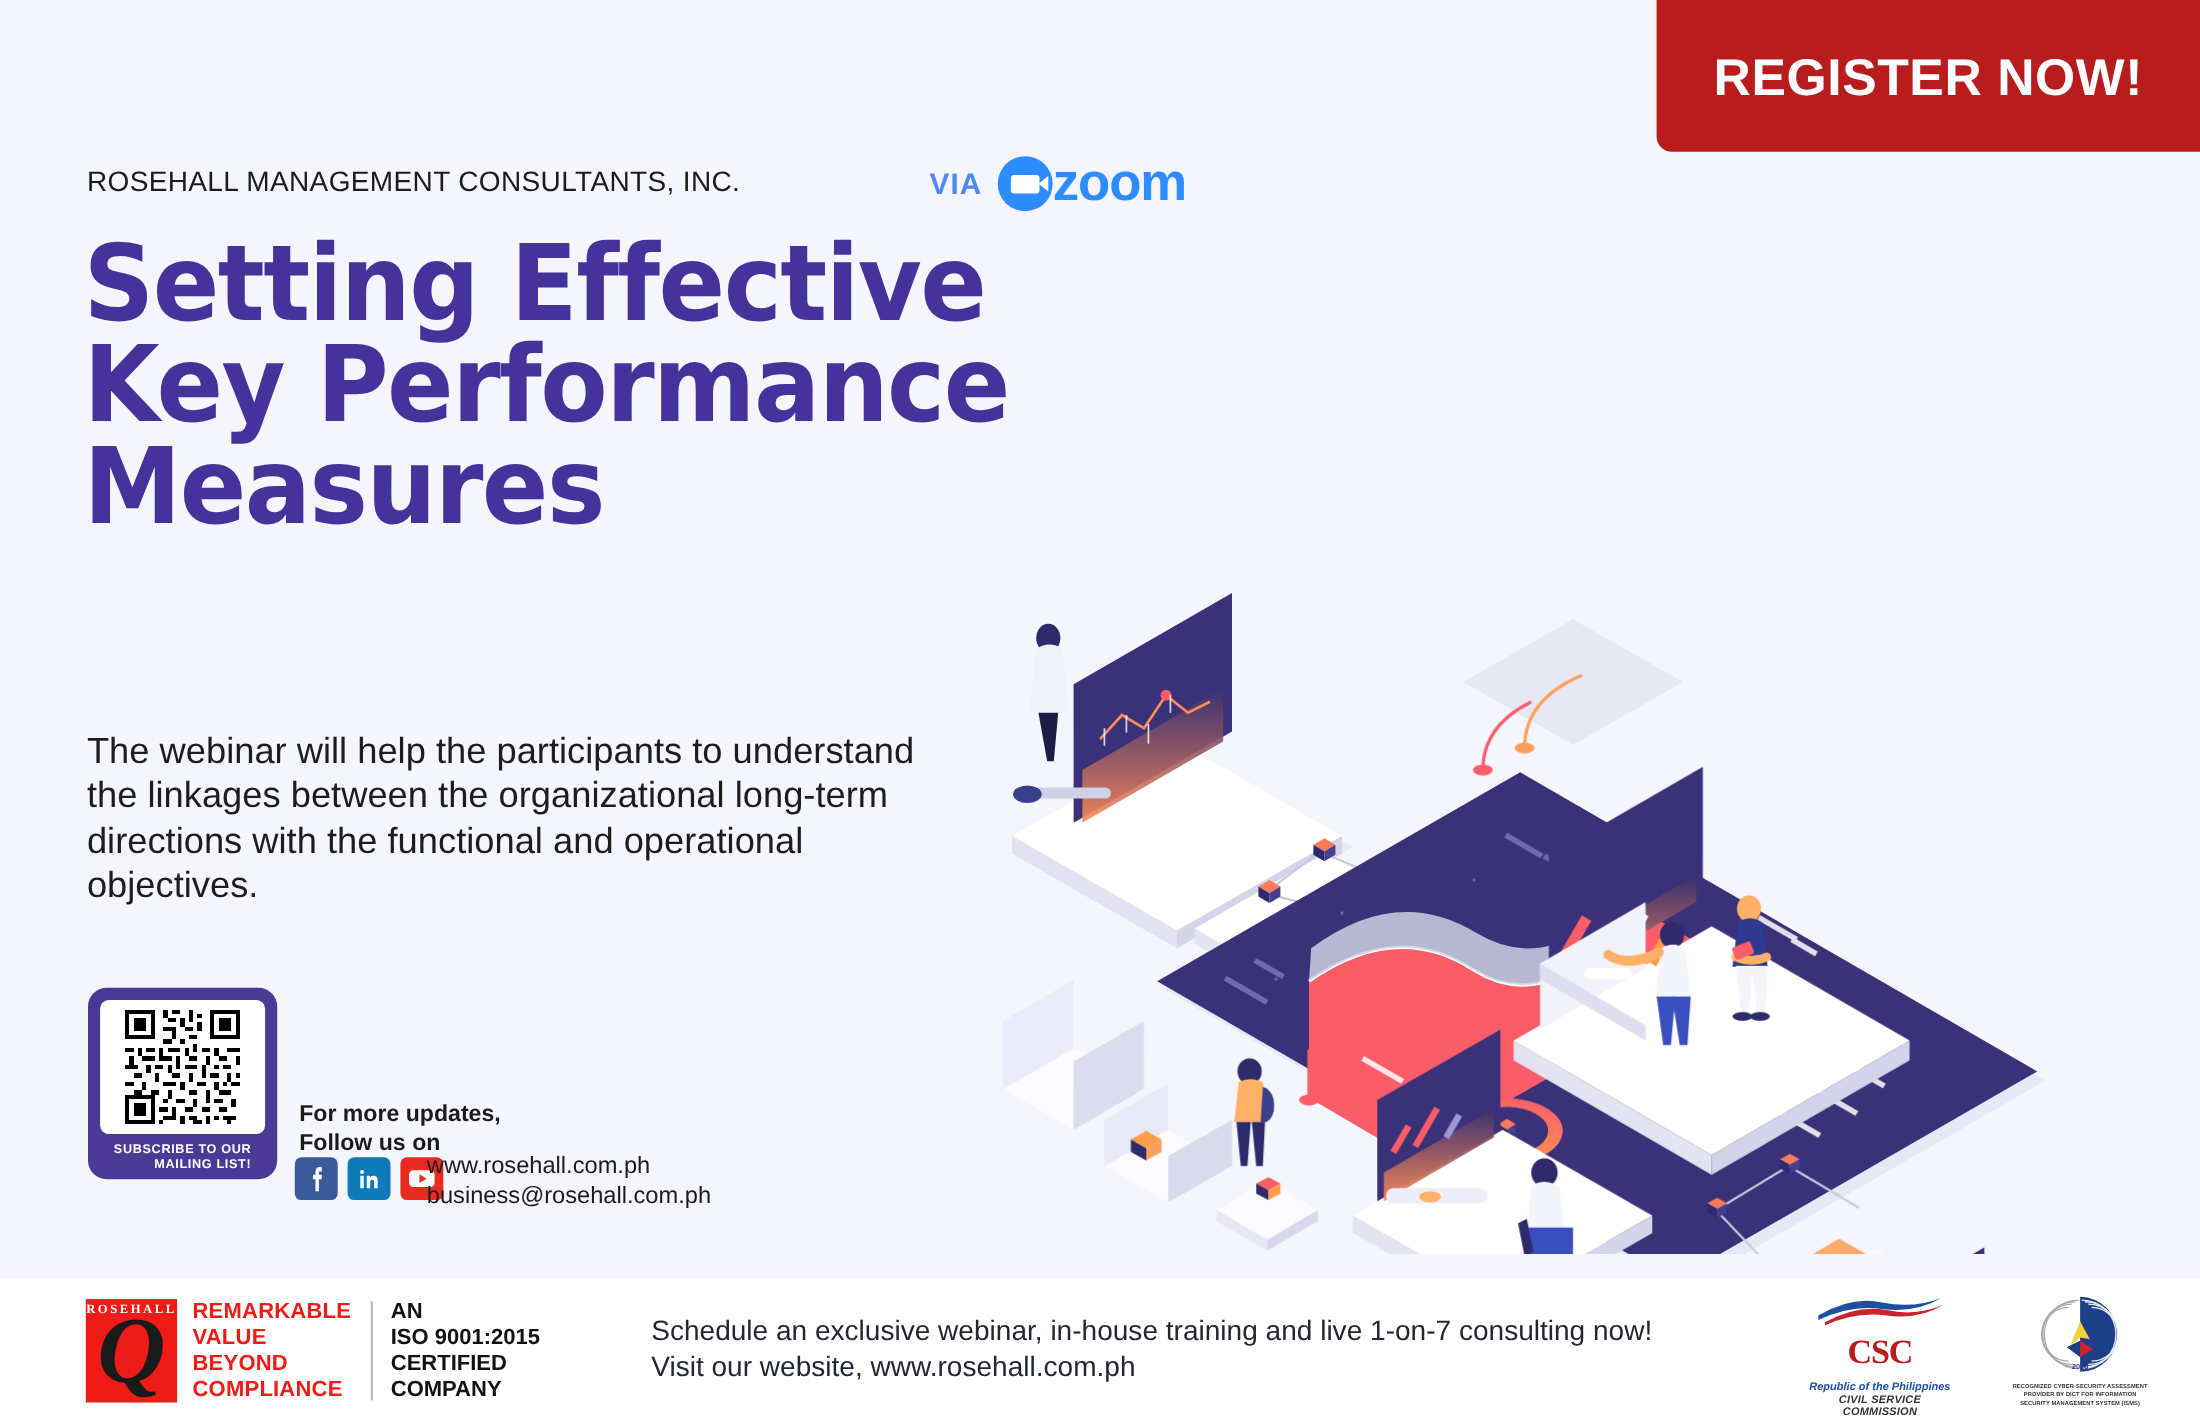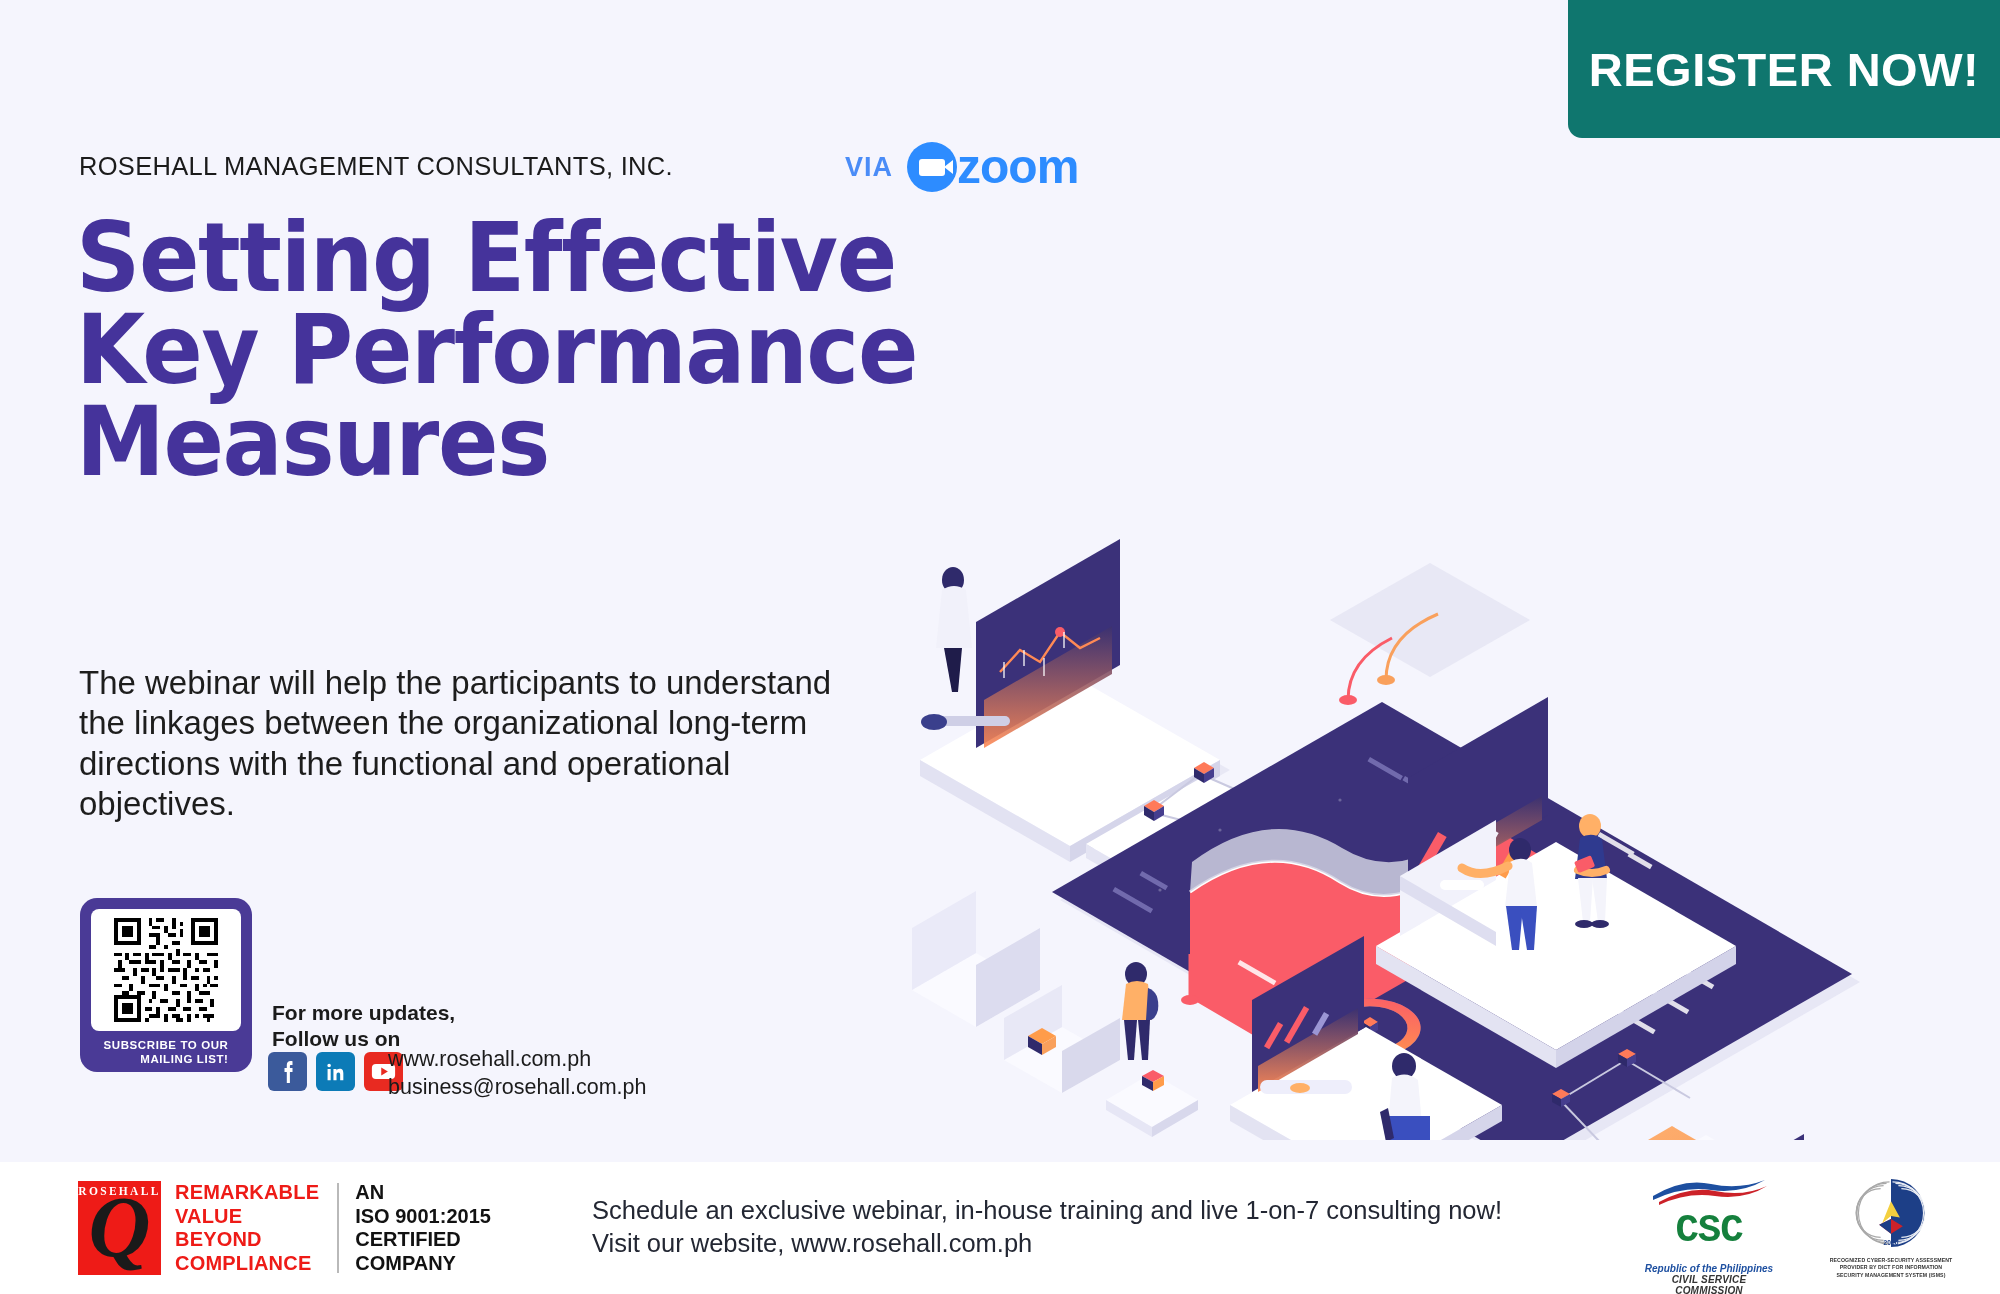--- a/index.html
+++ b/index.html
@@ -14,22 +14,22 @@
   #poster {
     position: absolute;
     inset: 0;
     background: #f5f5fd;
   }
 
   
   .register-btn {
     position: absolute;
     top: 0; right: 0;
-    width: 432px; height: 138px;
-    background: #0f766e;
+    width: 494px; height: 138px;
+    background: #b91c1c;
     border-bottom-left-radius: 14px;
     border-bottom-right-radius: 0;
     display: flex; align-items: center; justify-content: center;
     cursor: pointer;
   }
   .register-btn span {
     color: #ffffff;
     font-size: 47px;
     font-weight: bold;
     letter-spacing: 0.5px;
@@ -256,22 +256,22 @@
     white-space: pre-line;
   }
 
   .badges {
     position: absolute;
     right: 34px; top: 14px;
     display: flex; align-items: flex-start; gap: 42px;
   }
   .csc-badge { width: 130px; text-align: center; }
   .csc-letters {
-    font-size: 39px; font-weight: bold; color: #15803d;
-    font-family: Liberation Mono, monospace;
+    font-size: 31px; font-weight: bold; color: #b91c1c;
+    font-family: Liberation Serif, serif;
     letter-spacing: -1px; line-height: 1; margin-top: 2px;
   }
   .csc-l1 { font-size: 10px; font-weight: bold; font-style: italic; color: #1d4fa0; margin-top: 12px; }
   .csc-l2 { font-size: 10px; font-weight: bold; font-style: italic; color: #333; letter-spacing: .2px; }
 
   .dict-badge { width: 150px; text-align: center; }
   .dict-seal { width: 74px; height: 74px; margin: 0 auto; }
   .dict-cap {
     font-size: 5.2px; color: #333; line-height: 1.4; margin-top: 3px;
     font-weight: bold; letter-spacing: .1px; white-space: pre-line;

